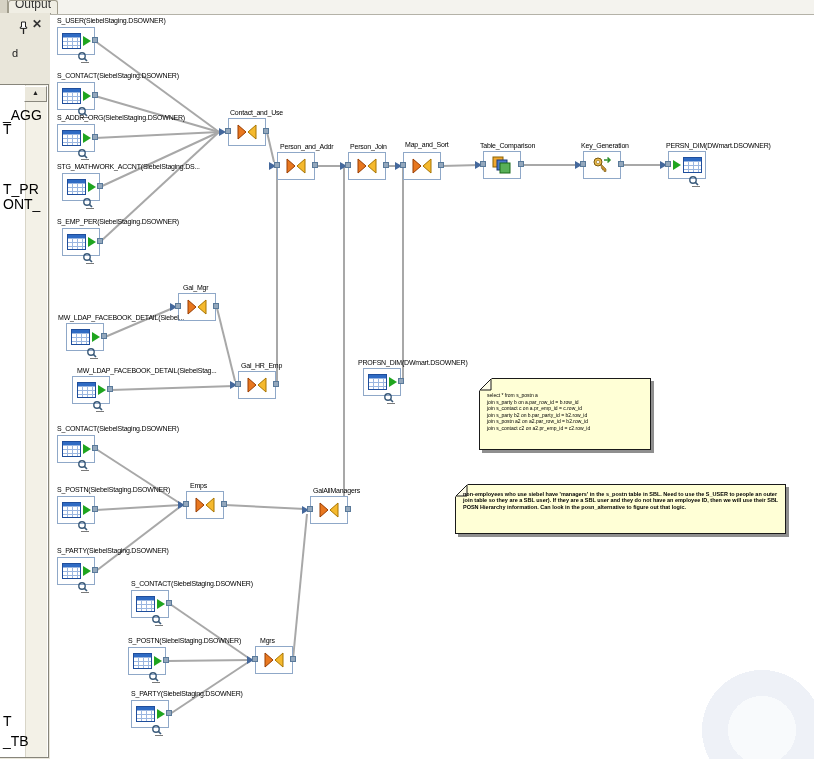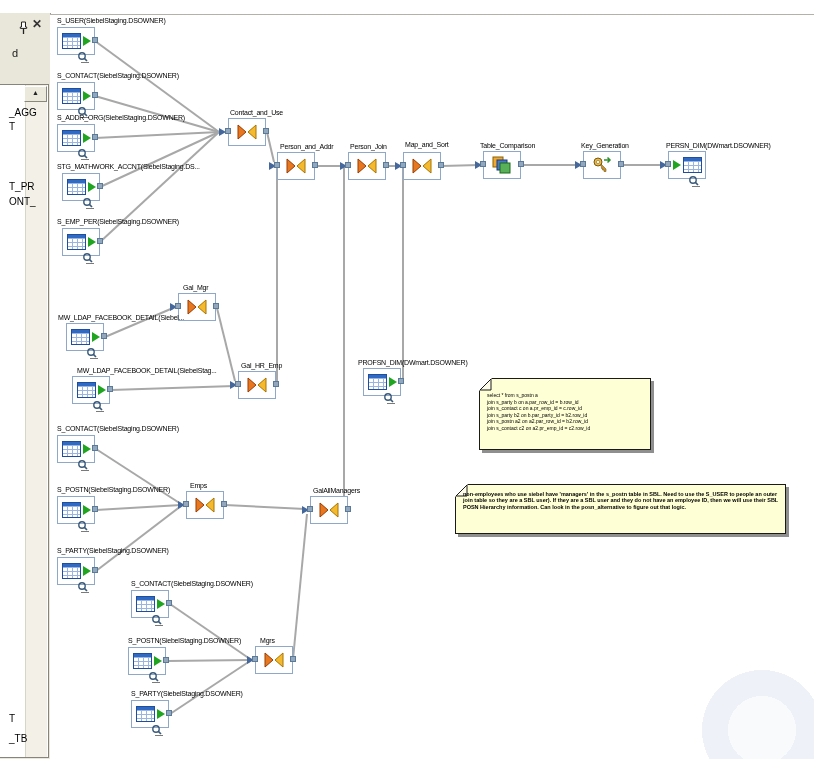--- a/index.html
+++ b/index.html
@@ -15,21 +15,21 @@
 
   
   .leftpanel{position:absolute;left:0;top:13px;width:50px;height:746px;background:#e9e6da;border-right:1px solid #9c9a90}
   .pinicon{position:absolute;left:18px;top:8px}
   .closex{position:absolute;left:32px;top:4px;font-size:12px;font-weight:bold;color:#333;cursor:default}
   .dtext{position:absolute;left:12px;top:34px;font-size:11px;color:#222}
   .listbox{position:absolute;left:-2px;top:71px;width:49px;height:672px;background:#fff;border:1px solid #87857b}
   .lb-track{position:absolute;right:1px;top:0;width:21px;height:100%;background:#f3f1e7;border-left:1px solid #d8d5c8}
   .lb-up{position:absolute;right:1px;top:1px;width:21px;height:14px;background:#ebe8dc;
          border:1px solid;border-color:#fff #8a887e #8a887e #fff;font-size:7px;text-align:center;line-height:12px;color:#222}
-  .lb-item{position:absolute;left:10px;font-size:10px;color:#000;white-space:nowrap}
+  .lb-item{position:absolute;left:4px;font-size:14px;color:#000;white-space:nowrap}
 
   
   .canvas{position:absolute;left:50px;top:14px;width:764px;height:745px;background:#fff;border-top:1px solid #b4b2a8}
   .wm{position:absolute;right:0;bottom:0;width:170px;height:150px;z-index:0;
       background:radial-gradient(circle at 118px 120px,#f8fafc 0 34px,#eef1f7 34px 60px,rgba(255,255,255,0) 60px)}
   .wires{position:absolute;left:0;top:0;z-index:1;pointer-events:none}
 
   .nlabel{position:absolute;z-index:3;font-size:7px;color:#000;white-space:nowrap;letter-spacing:-0.2px}
   .nbox{position:absolute;z-index:3;width:38px;height:28px;background:#fff;border:1px solid #8fa8c8;
         box-sizing:border-box;display:flex;align-items:center;justify-content:center;gap:2px}
@@ -50,20 +50,26 @@
   .fold{position:absolute;left:-1px;top:-1px}
   .note1-body{position:absolute;left:7px;top:13px}
   .note1-line{display:block;font-size:5px;line-height:6.6px;color:#000}
   .note2-body{position:absolute;left:7px;top:6px;right:6px;font-size:5.5px;line-height:6.4px;font-weight:bold;color:#000}
 </style>
 </head>
 <body>
 
 <div id="app">
 
+  <div class="topstrip">
+    <div class="tabfrag"></div>
+    <div class="toptab">
+      <span>Output</span>
+    </div>
+  </div>
 
   <div class="leftpanel">
     <svg class="pinicon" width="11" height="14" viewBox="0 0 11 14">
       <path d="M3.5 1 h4 v5 h1.2 v1.4 H2.3 V6 h1.2 Z" fill="#fff" stroke="#222" stroke-width="1"></path>
       <line x1="5.5" y1="7.6" x2="5.5" y2="13" stroke="#222" stroke-width="1.3"></line>
     </svg>
     <span class="closex">✕</span>
     <div class="dtext">d</div>
 
     <div class="listbox">

